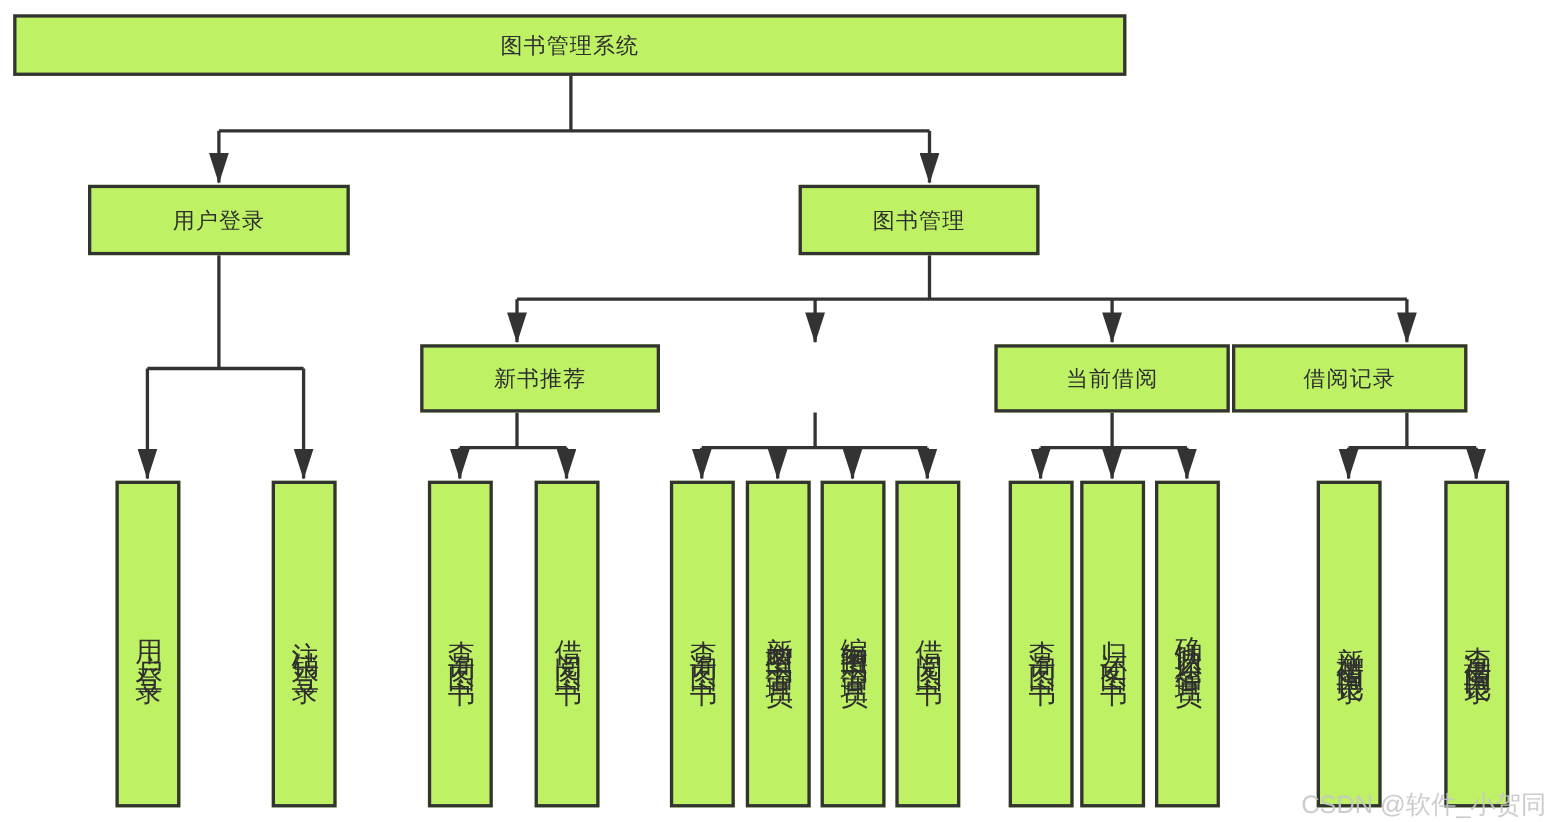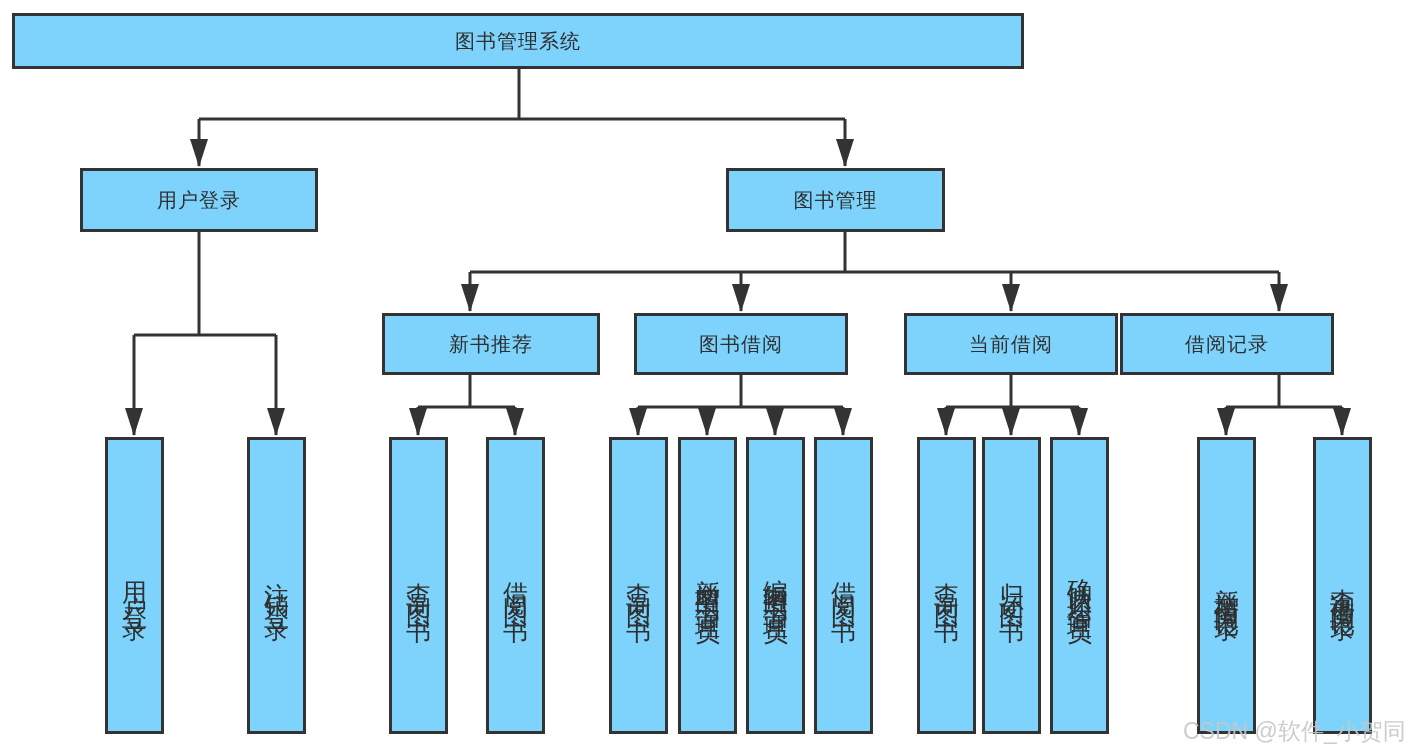--- a/index.html
+++ b/index.html
@@ -23,21 +23,21 @@
     height: 747px;
   }
   .connector-layer line {
     stroke: #333333;
     stroke-width: 3;
   }
   .box {
     position: absolute;
     box-sizing: border-box;
     border: 3px solid #333333;
-    background: #7dd3fc;
+    background: #bef264;
     display: flex;
     align-items: center;
     justify-content: center;
     color: #2f2f2f;
   }
   .box.h {
     font-size: 20px;
     letter-spacing: 1px;
     white-space: nowrap;
   }
@@ -141,23 +141,20 @@
   <div class="box h" style="left:80px; top:168px; width:238px; height:64px;">
     <span>用户登录</span>
   </div>
   <div class="box h" style="left:726px; top:168px; width:219px; height:64px;">
     <span>图书管理</span>
   </div>
 
   <div class="box h" style="left:361px; top:313px; width:218px; height:62px;margin-left:21px;">
     <span>新书推荐</span>
   </div>
-  <div class="box h" style="left:634px; top:313px; width:214px; height:62px;">
-    <span>图书借阅</span>
-  </div>
   <div class="box h" style="left:904px; top:313px; width:214px; height:62px;">
     <span>当前借阅</span>
   </div>
   <div class="box h" style="left:1120px; top:313px; width:214px; height:62px;">
     <span>借阅记录</span>
   </div>
 
   <div class="box v" style="left:105px;">
     <span class="vtext">用户登录</span>
   </div>

